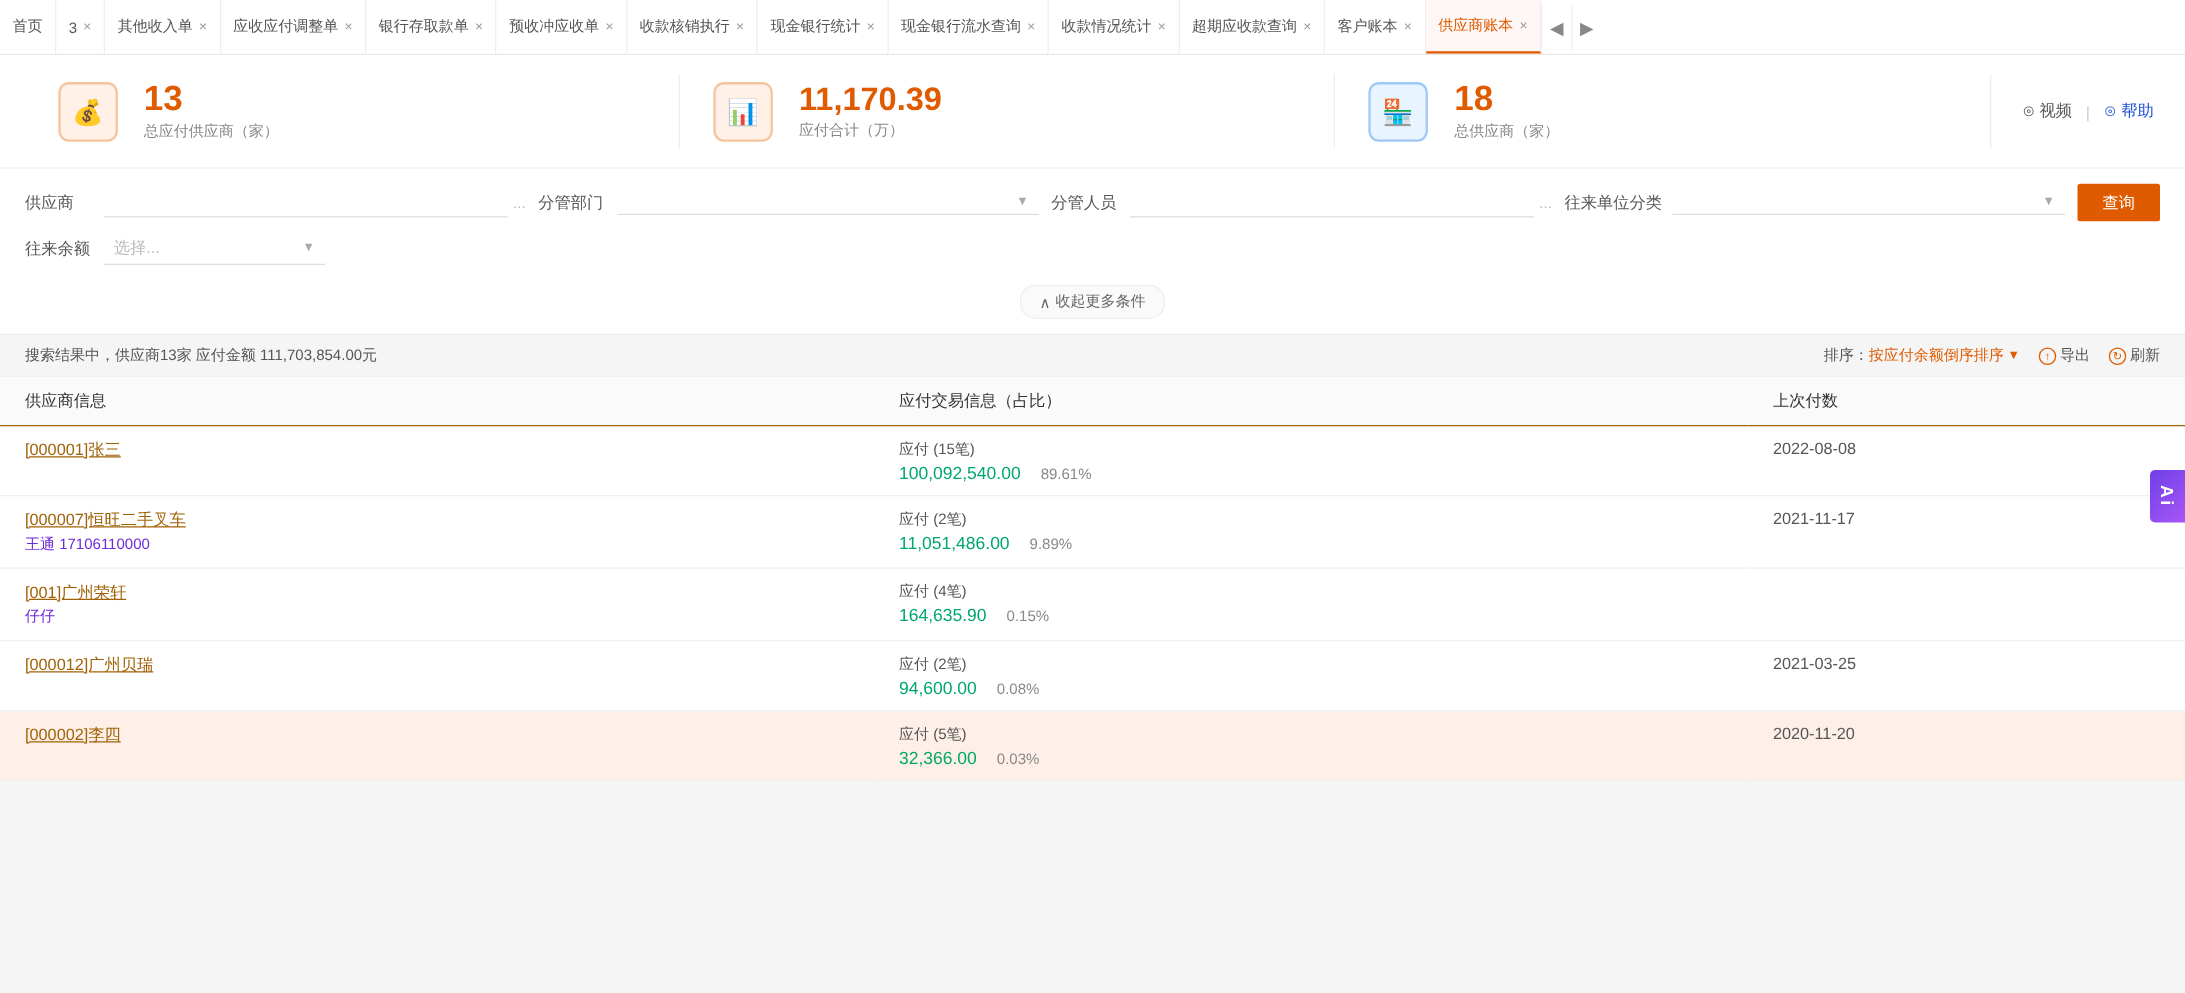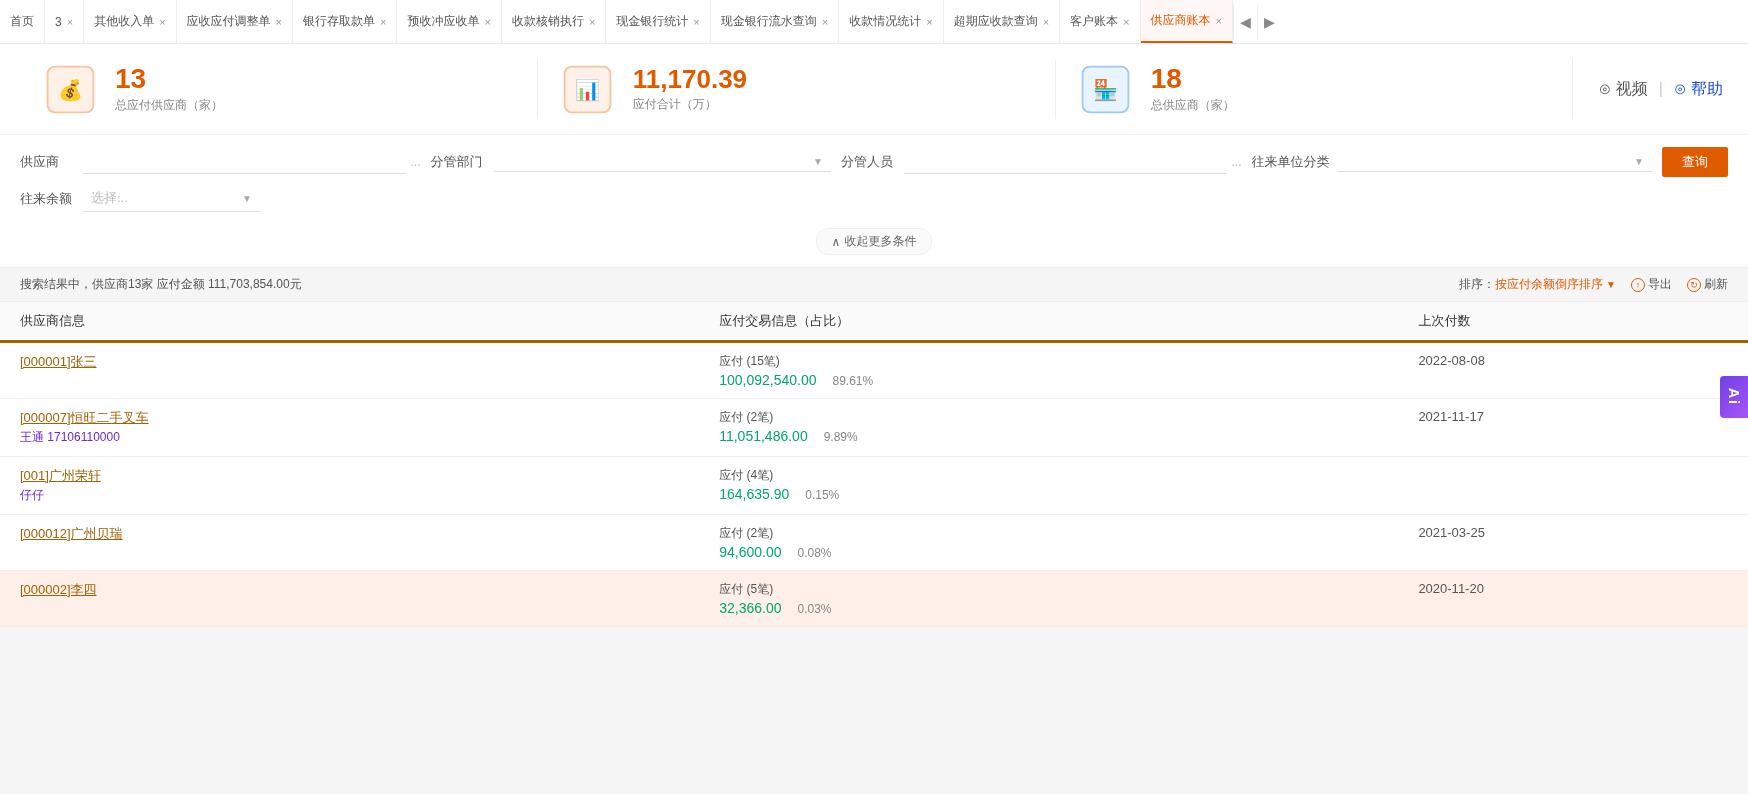--- a/index.html
+++ b/index.html
@@ -54,21 +54,21 @@
       justify-content: center;
       margin-right: 15px;
       flex-shrink: 0;
     }
     .summary-icon svg { width: 55px; height: 55px; }
     .summary-info .value { font-size: 28px; font-weight: bold; color: #e05a00; line-height: 1; }
     .summary-info .label { font-size: 12px; color: #888; margin-top: 4px; }
     .top-right-links {
       display: flex;
       align-items: center;
-      font-size: 16px;
+      font-size: 13px;
       color: #555;
       padding-left: 20px;
       flex-shrink: 0;
     }
     .top-right-links span { margin: 0 5px; color: #ccc; }
 
     
     .filter-area {
       background: #fff;
       padding: 12px 20px;
@@ -179,21 +179,21 @@
     .table-container {
       background: #fff;
       overflow-x: auto;
     }
     .data-table {
       width: 100%;
       border-collapse: collapse;
     }
     .data-table thead tr {
       background: #fafafa;
-      border-bottom: 3px solid #a16207;
+      border-bottom: 1px solid #a16207;
     }
     .data-table thead th {
       padding: 10px 20px;
       text-align: left;
       font-size: 13px;
       font-weight: 500;
       color: #333;
     }
     .data-table tbody tr {
       border-bottom: 1px solid #f0f0f0;

